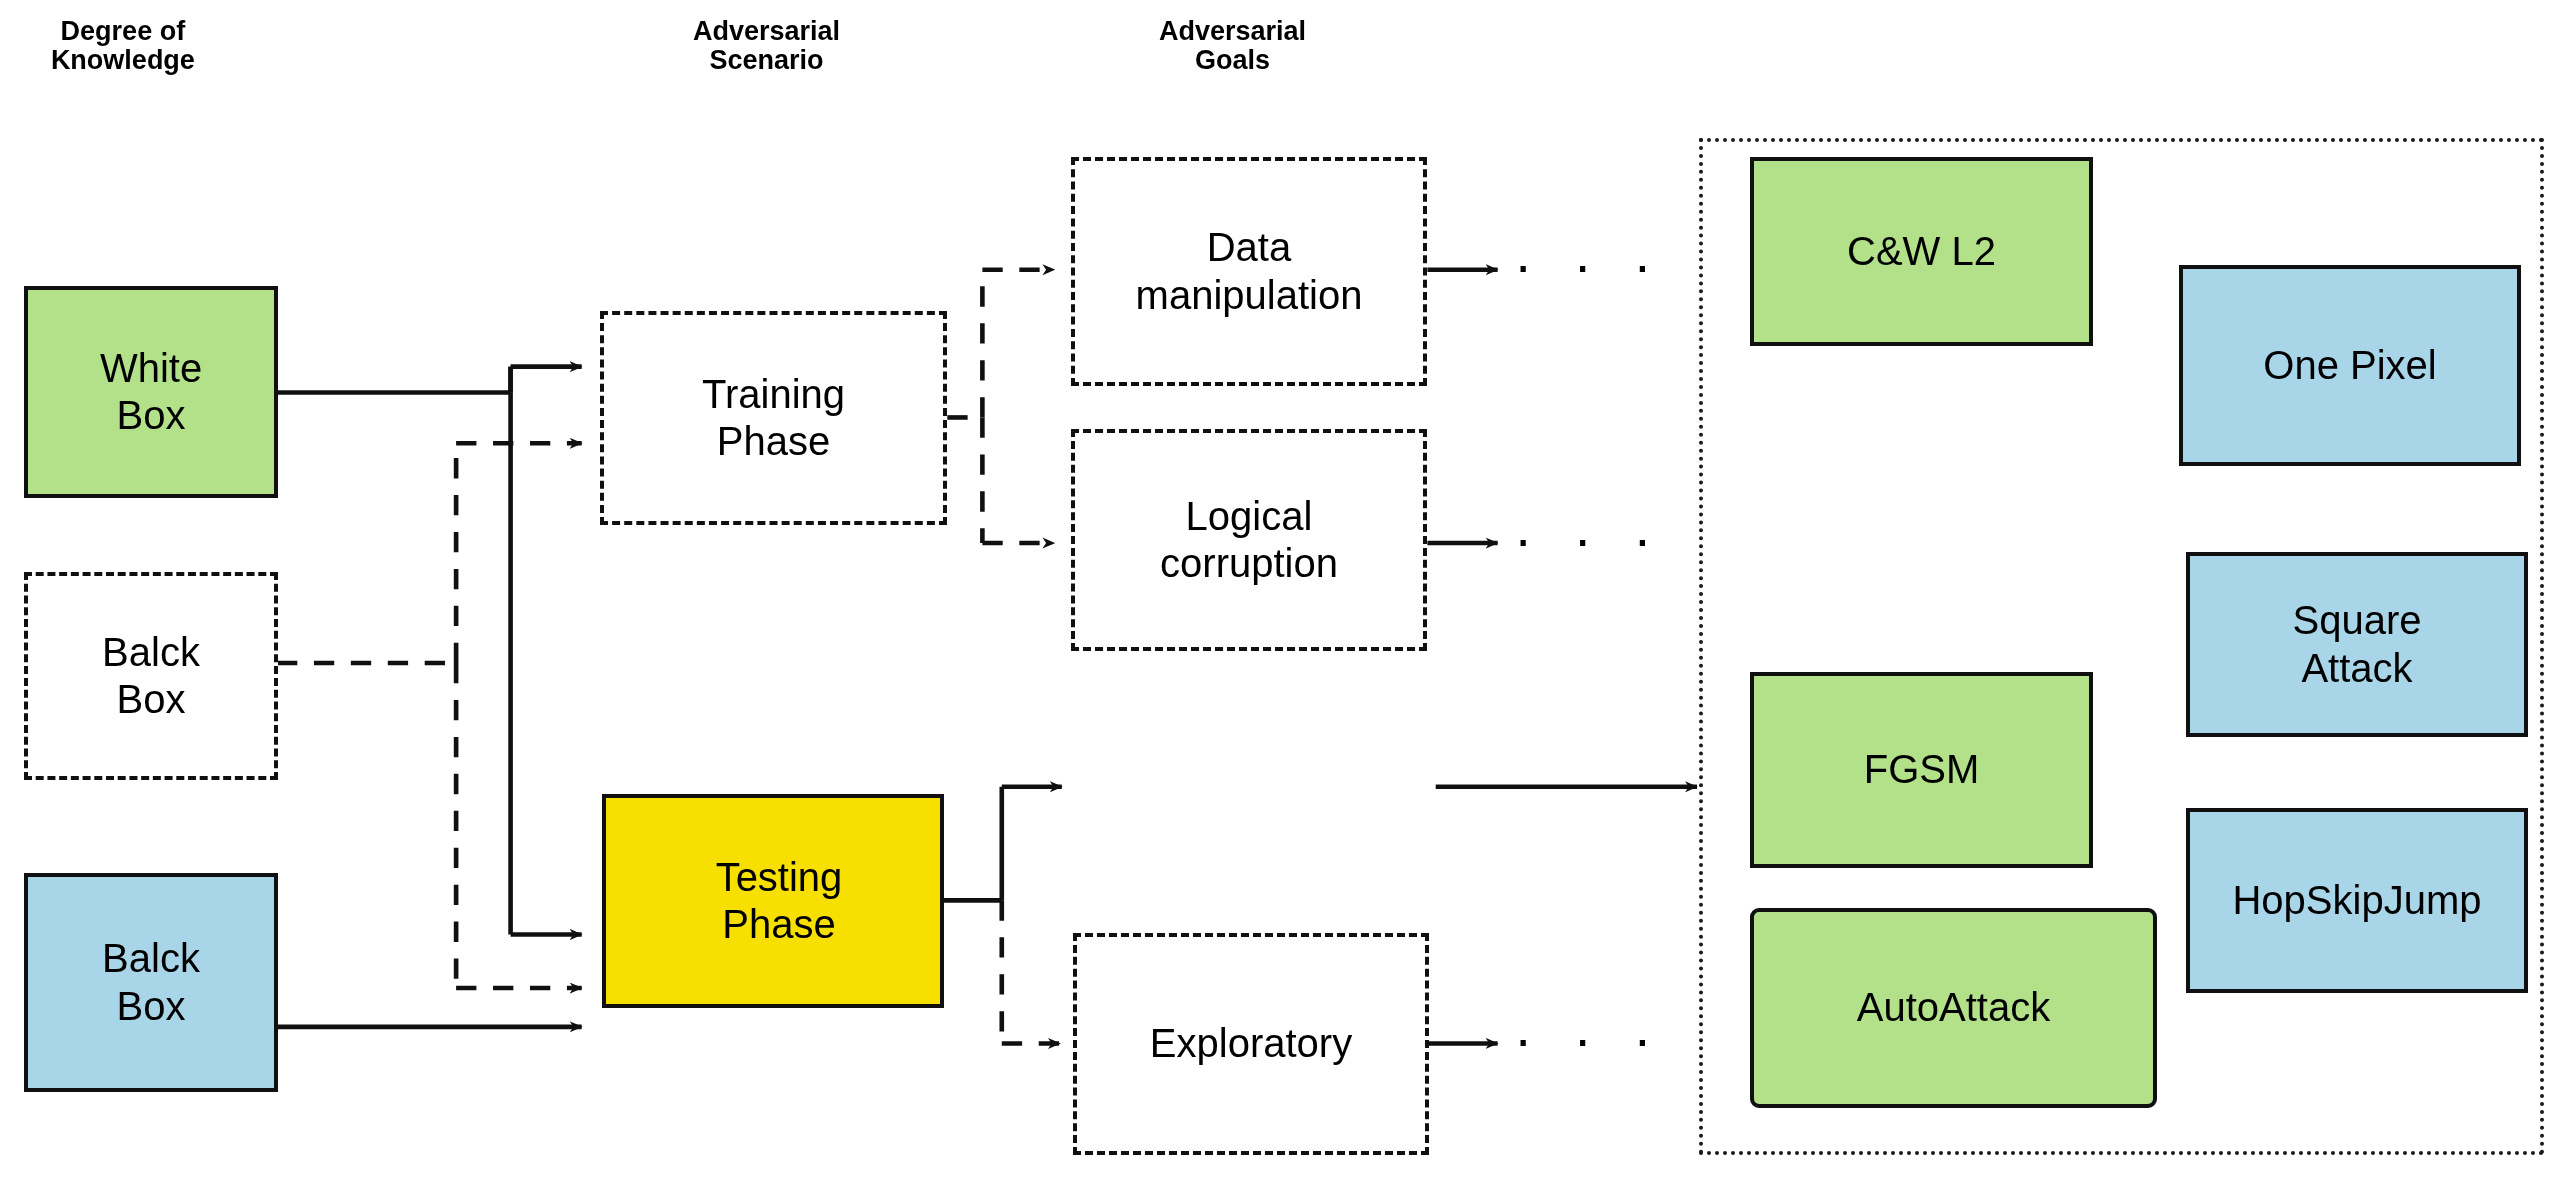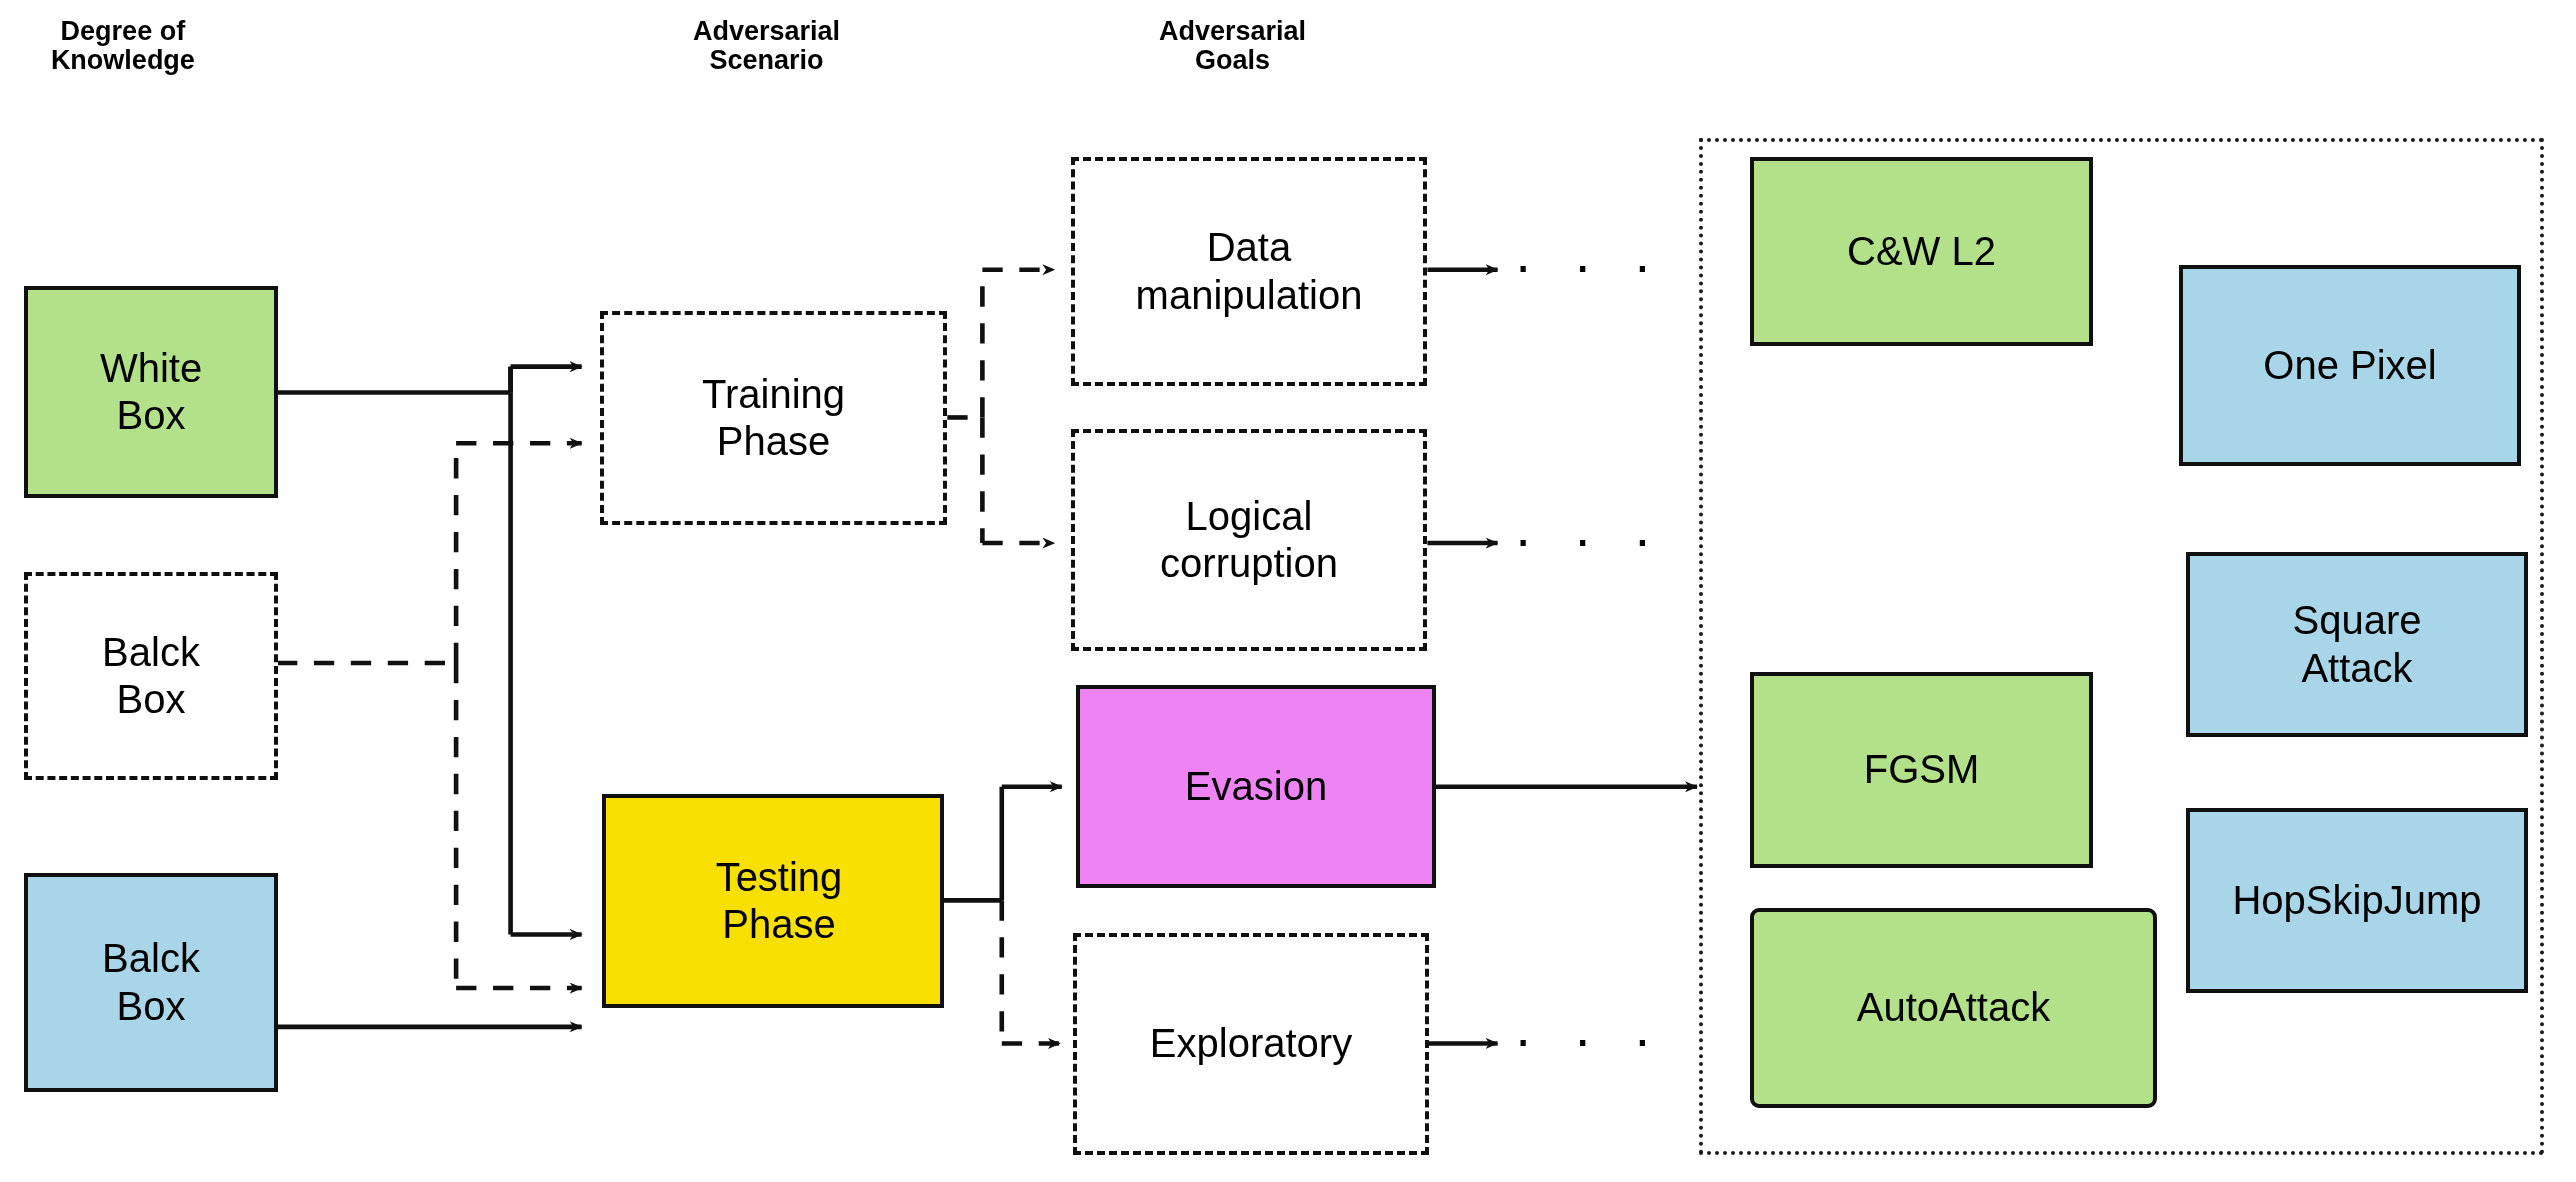--- a/index.html
+++ b/index.html
@@ -167,23 +167,20 @@
   <div class="node dashed" style="left:1071px; top:157px; width:356px; height:229px;">
     <span>Data
 manipulation</span>
   </div>
 
   <div class="node dashed" style="left:1071px; top:429px; width:356px; height:222px;">
     <span>Logical
 corruption</span>
   </div>
 
-  <div class="node solid" style="left:1076px; top:685px; width:360px; height:203px; background:#ee84f4;">
-    <span>Evasion</span>
-  </div>
 
   <div class="node dashed" style="left:1073px; top:933px; width:356px; height:222px;">
     <span>Exploratory</span>
   </div>
 
   <div class="ellipsis" style="left:1514px; top:238px;">· · ·</div>
   <div class="ellipsis" style="left:1514px; top:512px;">· · ·</div>
   <div class="ellipsis" style="left:1514px; top:1012px;">· · ·</div>
 
   <div class="group-box" style="left:1699px; top:138px; width:845px; height:1017px;"></div>

